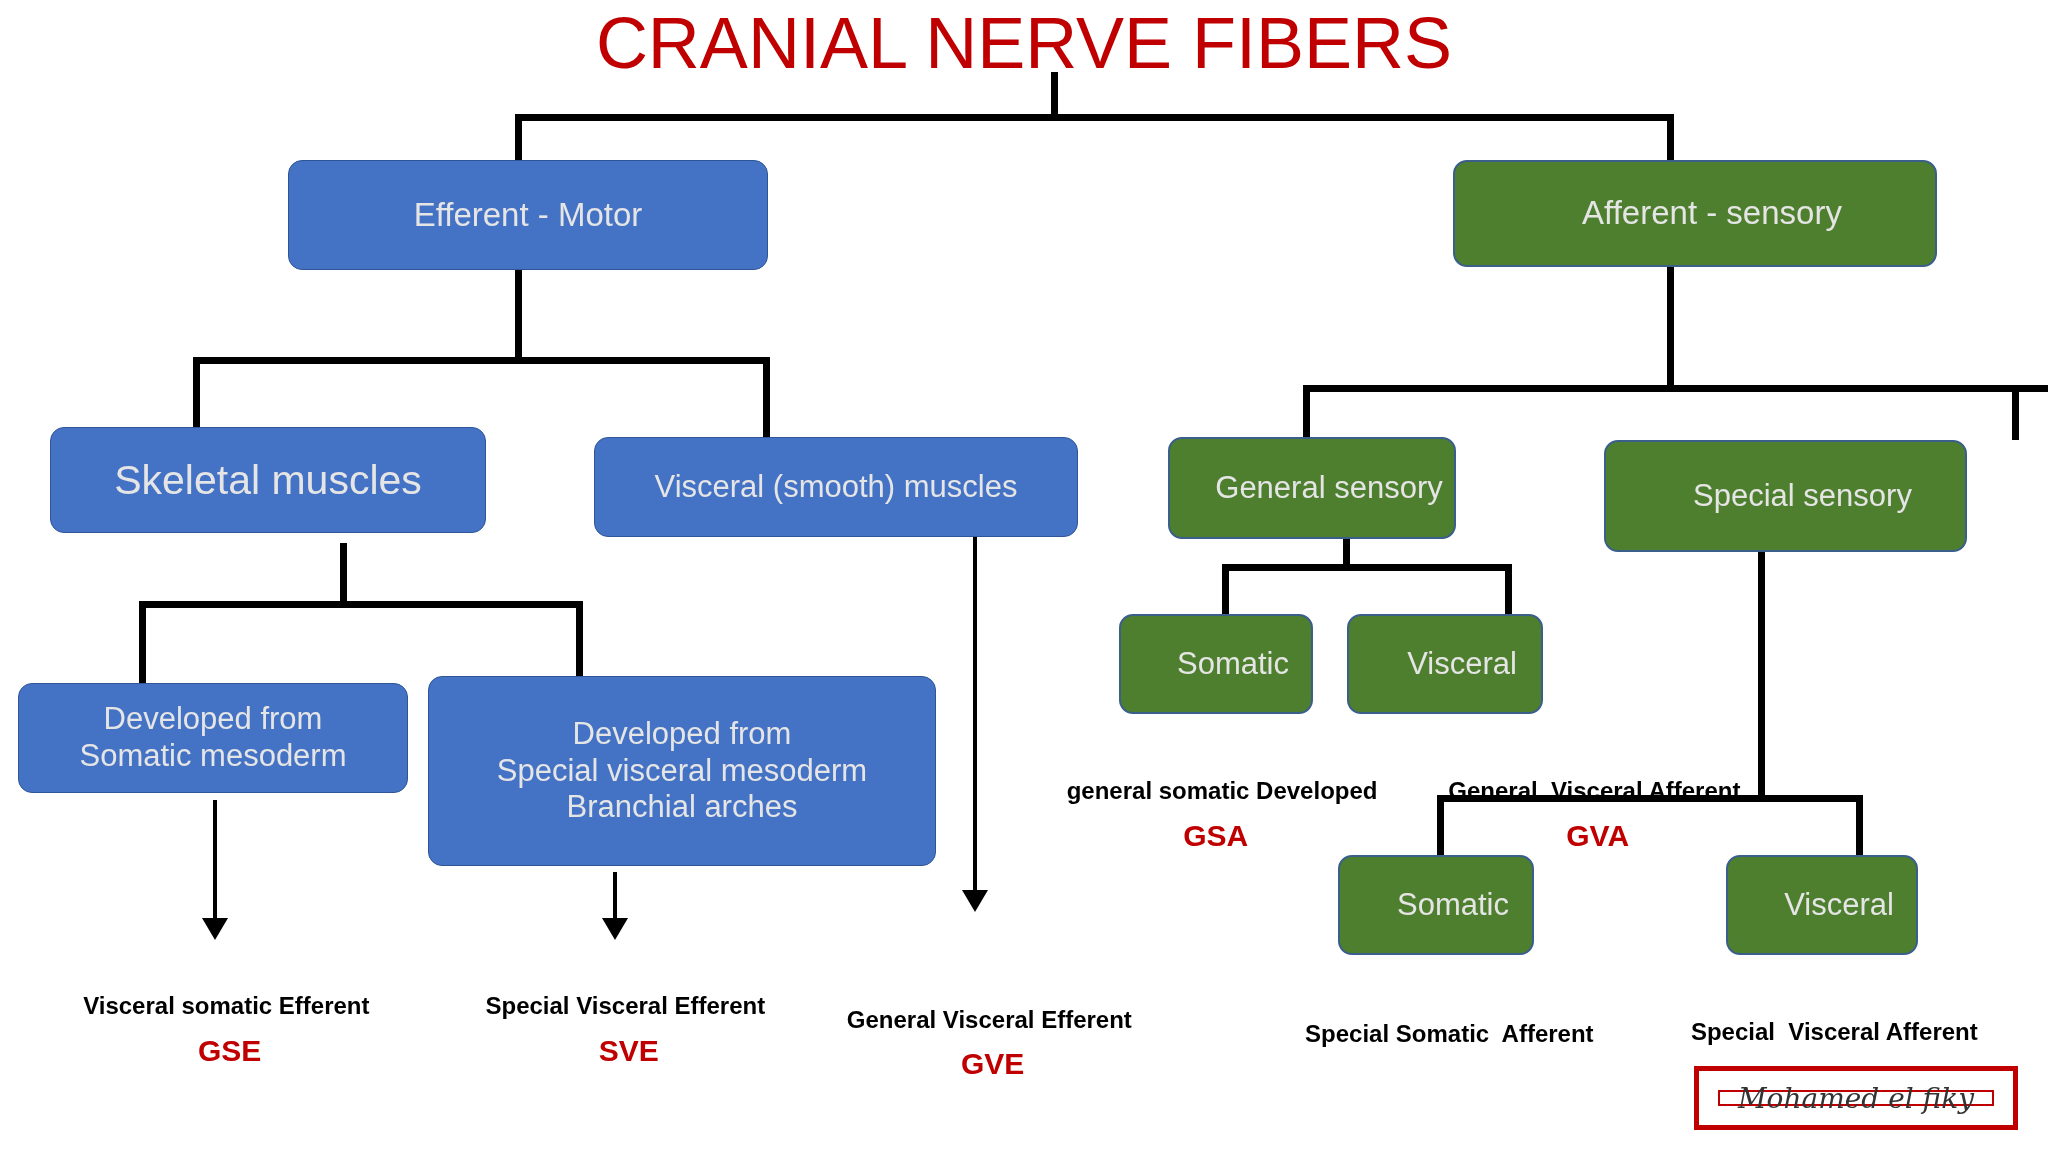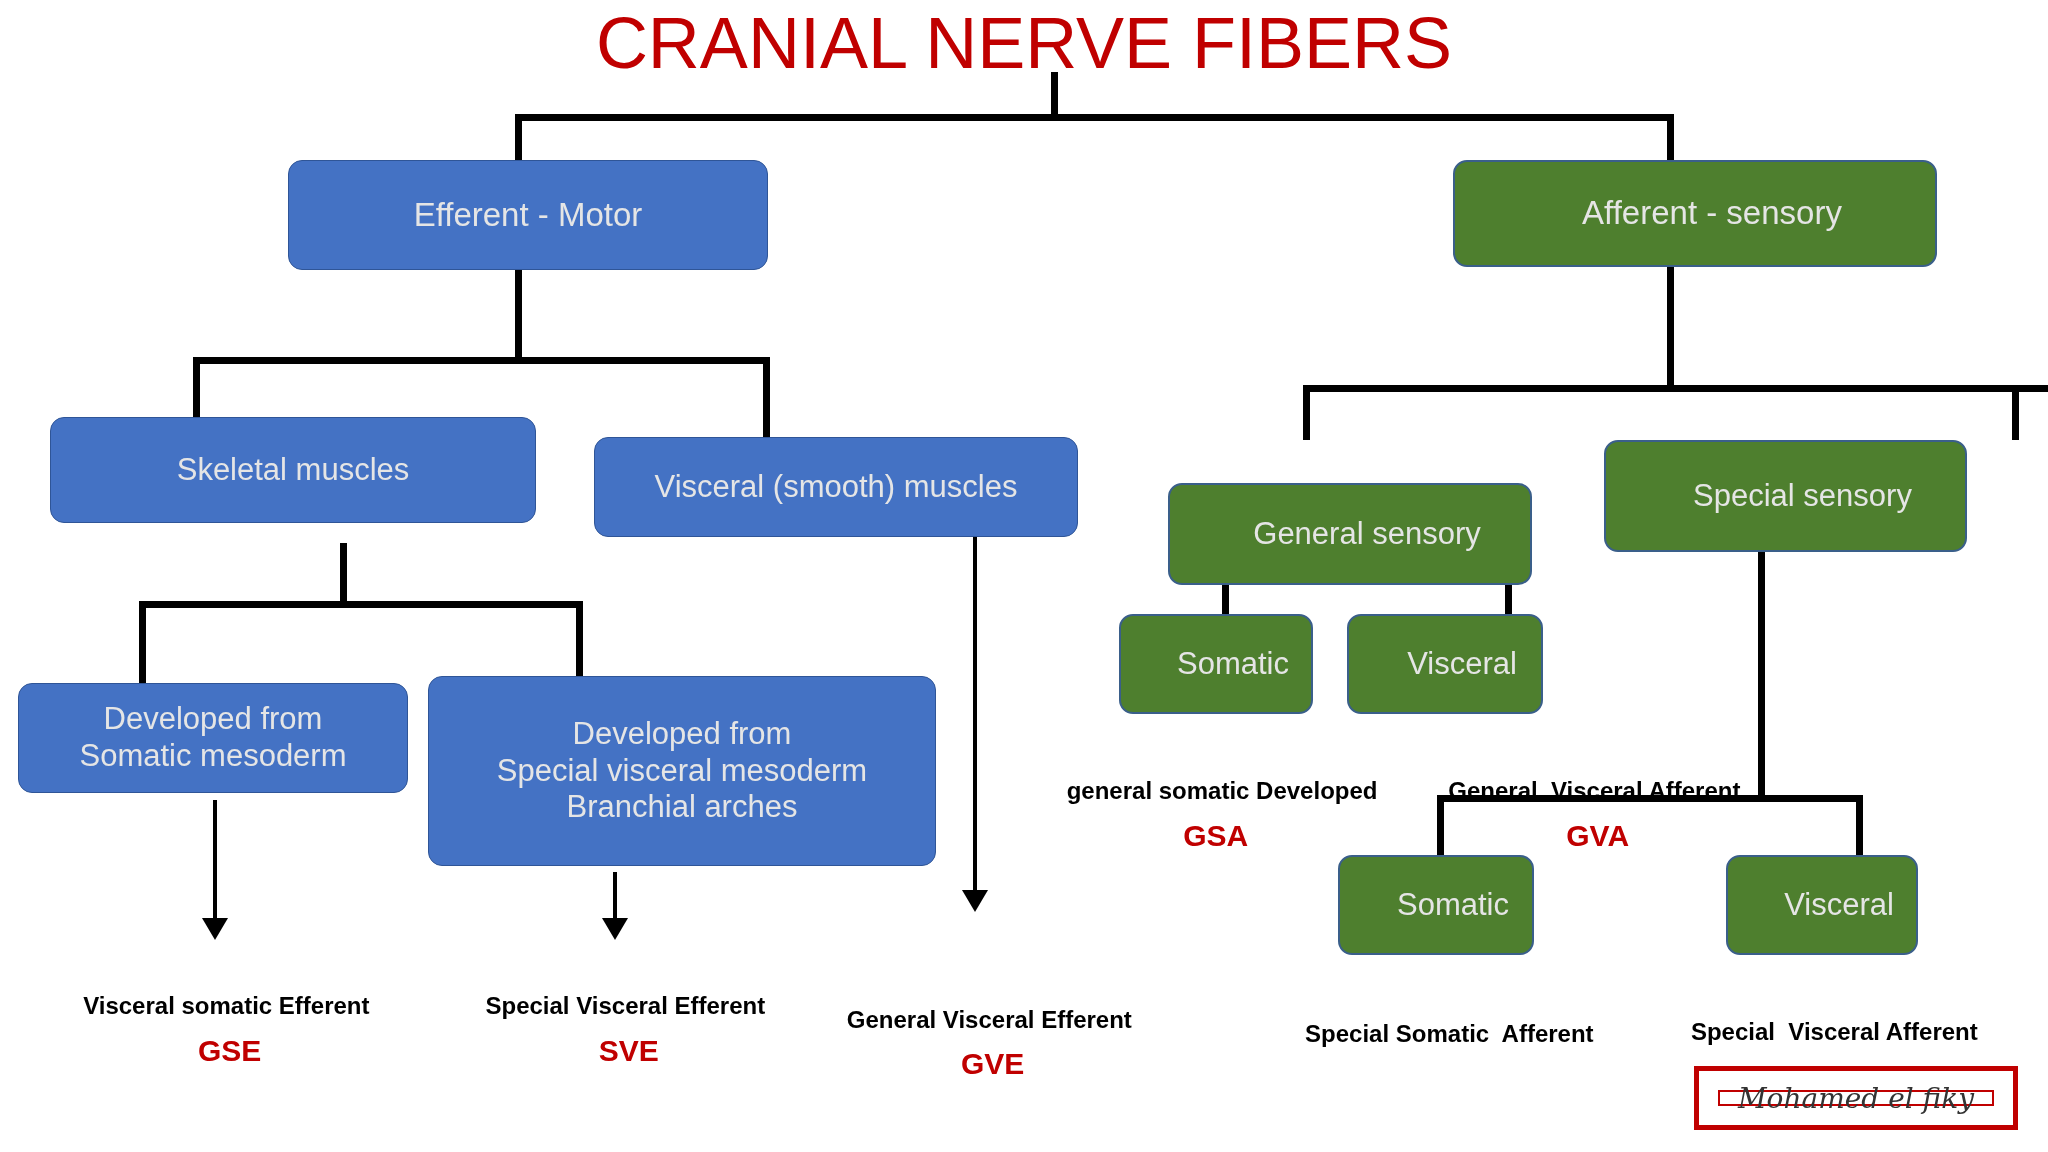--- a/index.html
+++ b/index.html
@@ -164,34 +164,34 @@
 
   <div class="node green" style="left:1453px; top:160px; width:484px; height:107px; font-size:33px;">
     <span>Afferent - sensory</span>
   </div>
 
   <div class="vline" style="left:515px; top:270px; height:90px;"></div>
   <div class="hline" style="left:193px; top:357px; width:577px;"></div>
   <div class="vline" style="left:193px; top:357px; height:82px;"></div>
   <div class="vline" style="left:763px; top:357px; height:82px;"></div>
 
-  <div class="node blue" style="left:50px; top:417px; width:486px; height:106px; font-size:31px;">
+  <div class="node blue" style="left:50px; top:427px; width:436px; height:106px; font-size:41px;">
     <span>Skeletal muscles</span>
   </div>
 
   <div class="node blue" style="left:594px; top:437px; width:484px; height:100px; font-size:31px;">
     <span>Visceral (smooth) muscles</span>
   </div>
 
   <div class="vline" style="left:1667px; top:267px; height:125px;"></div>
   <div class="hline" style="left:1303px; top:385px; width:1063px; max-width:100%; width:768px;"></div>
   <div class="vline" style="left:1303px; top:385px; height:55px;"></div>
   <div class="vline" style="left:2012px; top:385px; height:55px;"></div>
 
-  <div class="node green" style="left:1168px; top:437px; width:364px; height:102px; font-size:31px;margin-top:46px;">
+  <div class="node green" style="left:1168px; top:437px; width:288px; height:102px; font-size:31px;">
     <span>General sensory</span>
   </div>
 
   <div class="node green" style="left:1604px; top:440px; width:363px; height:112px; font-size:31px;">
     <span>Special  sensory</span>
   </div>
 
   <div class="vline" style="left:340px; top:543px; height:65px;"></div>
   <div class="hline" style="left:139px; top:601px; width:444px;"></div>
   <div class="vline" style="left:139px; top:601px; height:84px;"></div>

